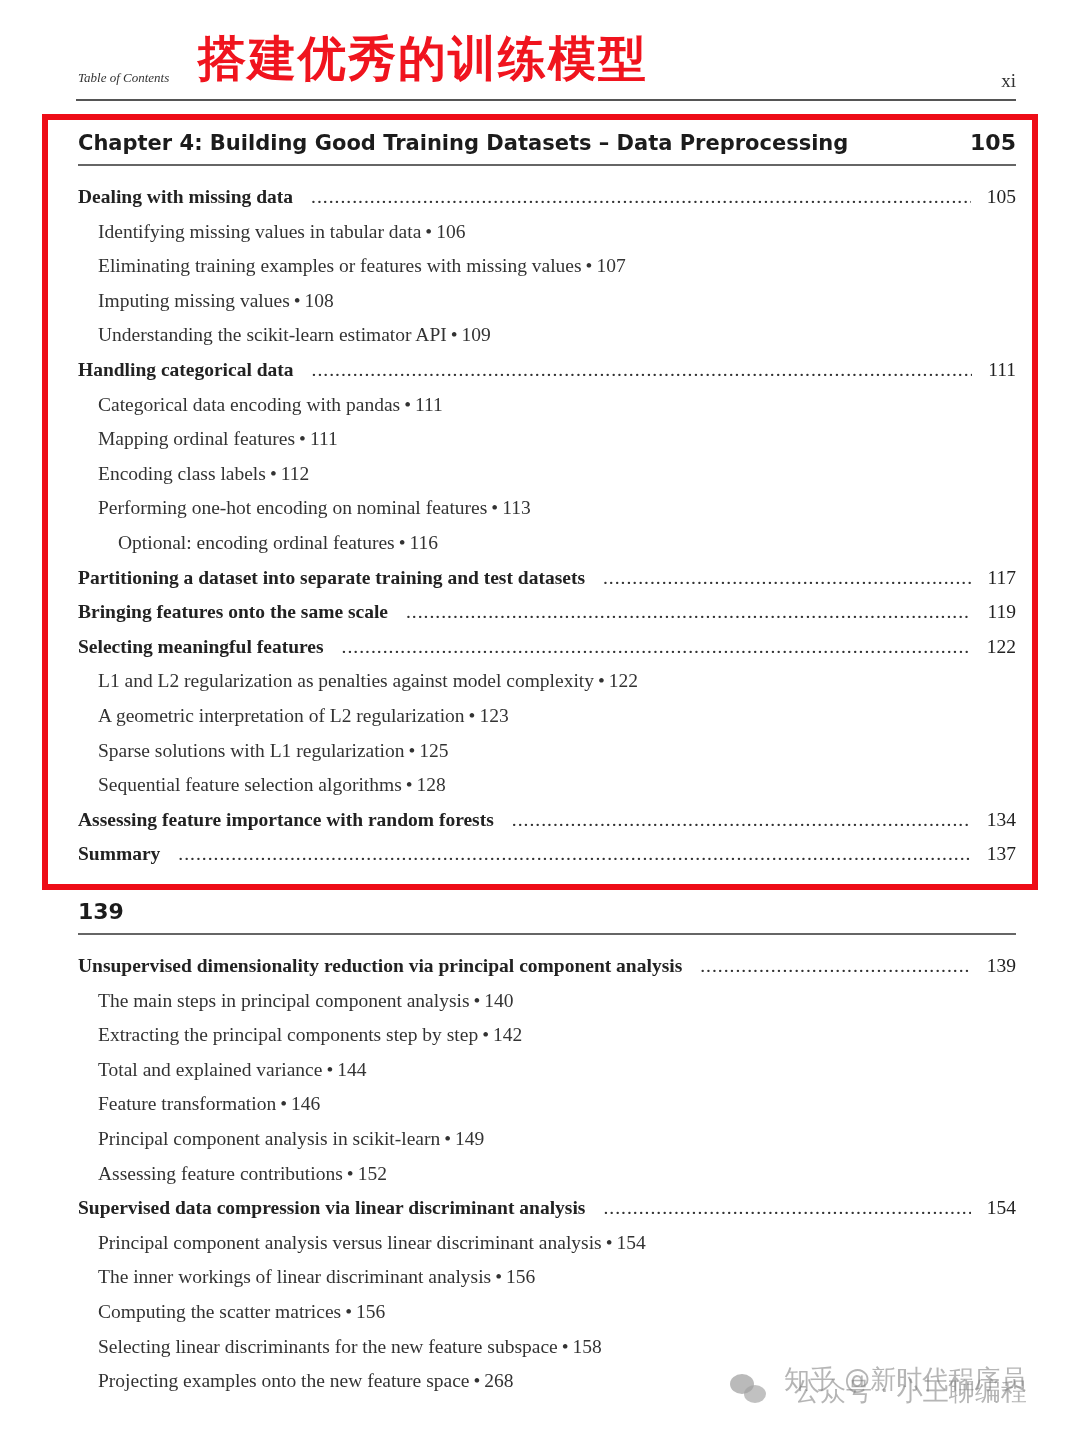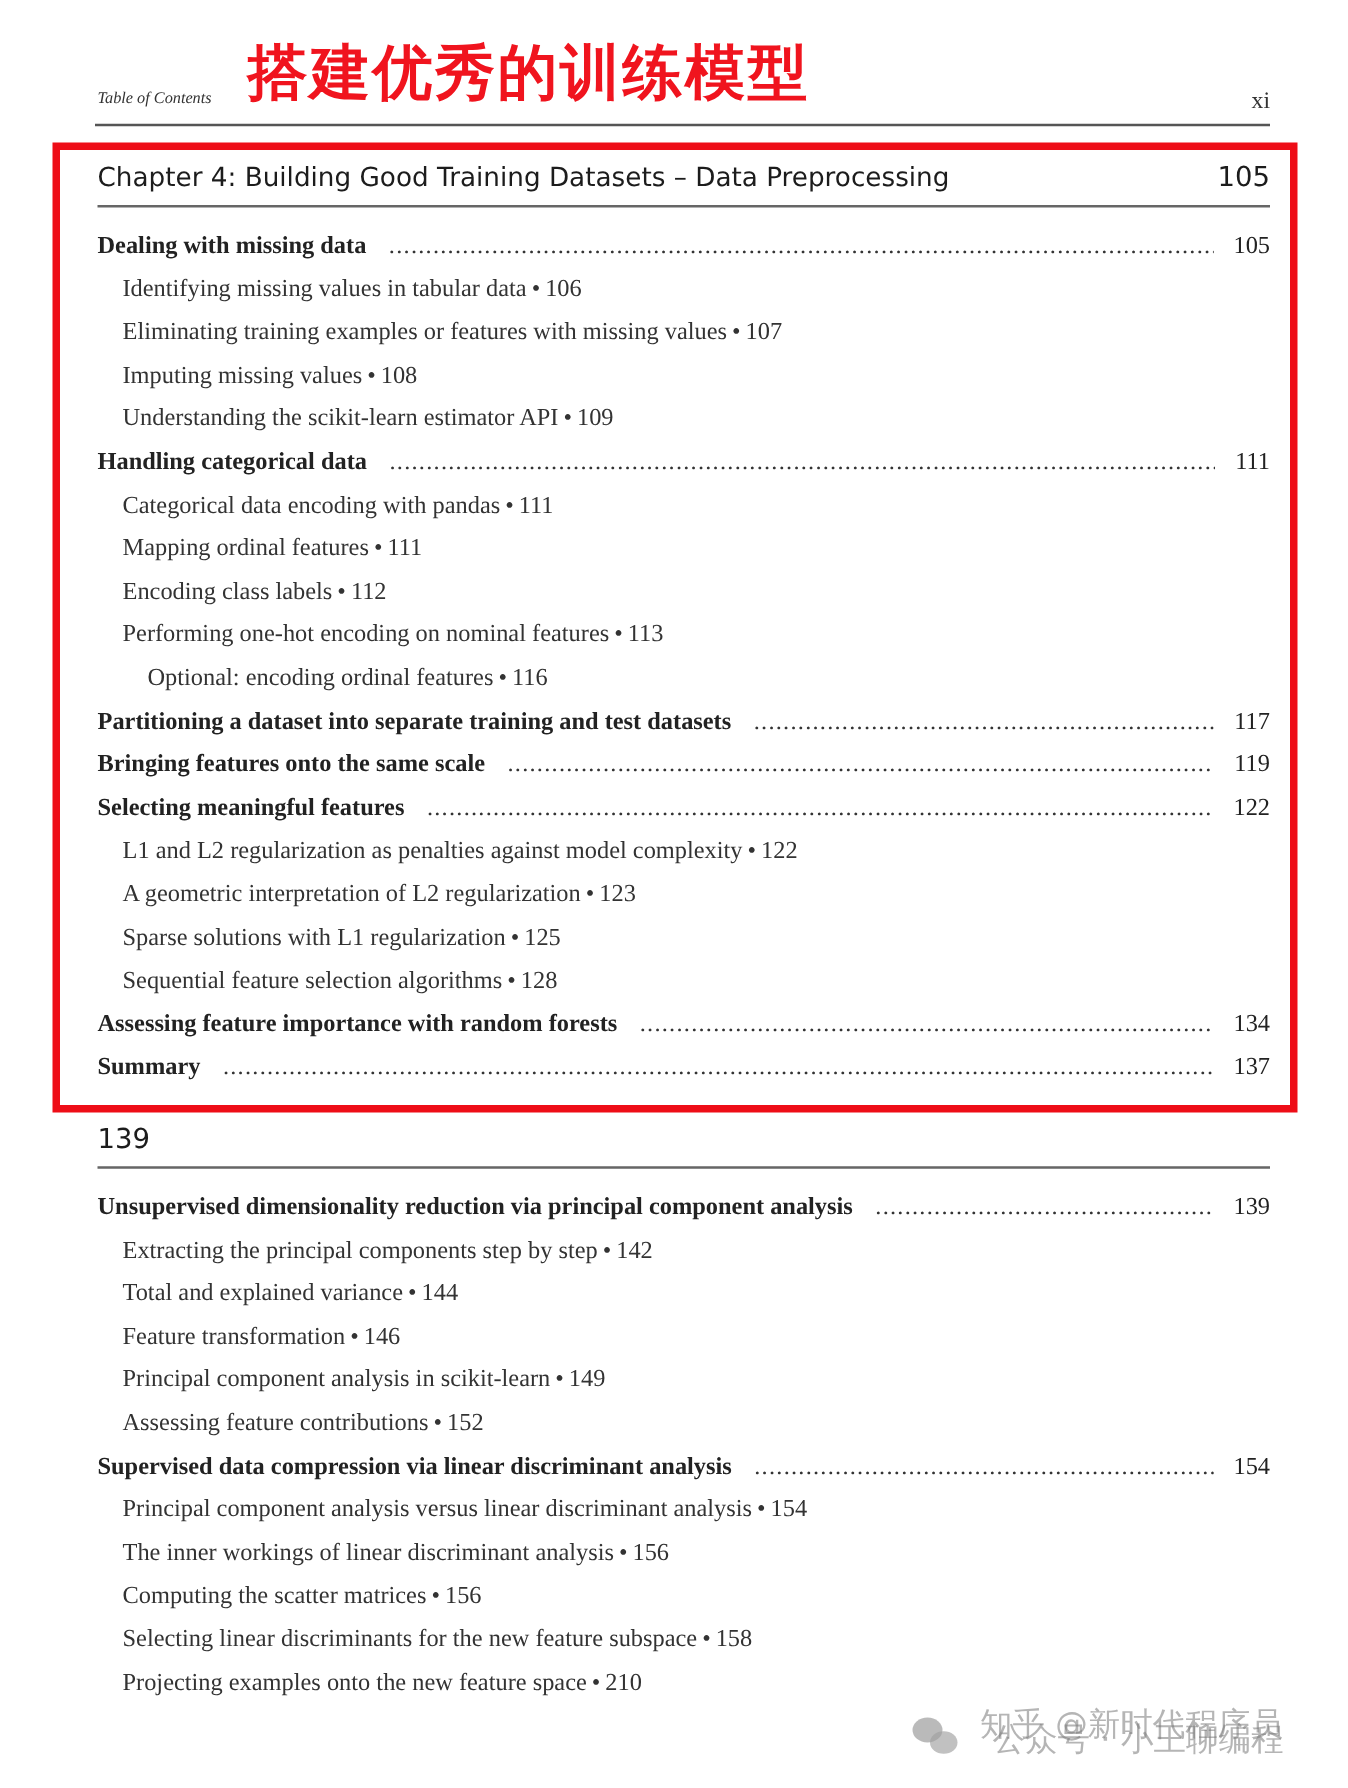--- a/index.html
+++ b/index.html
@@ -40,21 +40,21 @@
     border: 6px solid #ee0d17;
     z-index: 2;
     pointer-events: none;
   }
   .chapter {
     position: absolute; left: 78px; width: 938px;
   }
   .ch-head {
     display: flex; justify-content: space-between; align-items: baseline;
     font-family: "DejaVu Sans", "Liberation Sans", sans-serif;
-    font-weight: normal; font-size: 21px; color: #1c1c1c;
+    font-weight: bold; font-size: 21px; color: #1c1c1c;
     padding-bottom: 6px;
     border-bottom: 2px solid #666;
     height: 28px;
   }
   .ch-head .ch-page { font-size: 22px; }
   .entries { margin-top: 14px; }
   .entry {
     height: 34.6px; line-height: 34.6px;
     font-size: 19.5px; white-space: nowrap; gap: 10px;
   }
@@ -168,35 +168,36 @@
 <section class="chapter" id="ch5">
   <div class="ch-head">
     <span class="ch-page">139</span>
   </div>
   <div class="entries">
       <div class="entry l1">
         <span class="title">Unsupervised dimensionality reduction via principal component analysis</span>
         <span class="leader"></span>
         <span class="pg">139</span>
       </div>
+      <div class="entry l2"><span>The main steps in principal component analysis</span><span class="sep">•</span><span>140</span></div>
       <div class="entry l2"><span>Extracting the principal components step by step</span><span class="sep">•</span><span>142</span></div>
       <div class="entry l2"><span>Total and explained variance</span><span class="sep">•</span><span>144</span></div>
       <div class="entry l2"><span>Feature transformation</span><span class="sep">•</span><span>146</span></div>
       <div class="entry l2"><span>Principal component analysis in scikit-learn</span><span class="sep">•</span><span>149</span></div>
       <div class="entry l2"><span>Assessing feature contributions</span><span class="sep">•</span><span>152</span></div>
       <div class="entry l1">
         <span class="title">Supervised data compression via linear discriminant analysis</span>
         <span class="leader"></span>
         <span class="pg">154</span>
       </div>
       <div class="entry l2"><span>Principal component analysis versus linear discriminant analysis</span><span class="sep">•</span><span>154</span></div>
       <div class="entry l2"><span>The inner workings of linear discriminant analysis</span><span class="sep">•</span><span>156</span></div>
       <div class="entry l2"><span>Computing the scatter matrices</span><span class="sep">•</span><span>156</span></div>
       <div class="entry l2"><span>Selecting linear discriminants for the new feature subspace</span><span class="sep">•</span><span>158</span></div>
-      <div class="entry l2"><span>Projecting examples onto the new feature space</span><span class="sep">•</span><span>210</span></div>
+      <div class="entry l2"><span>Projecting examples onto the new feature space</span><span class="sep">•</span><span>268</span></div>
     </div>
 </section>
 
 <div class="watermark">
   <span class="wm-icon">
     <span class="b1"></span>
       <span class="b2"></span>
   </span>
   <span class="wm-text">
     <span class="t1">知乎 @新时代程序员</span>

